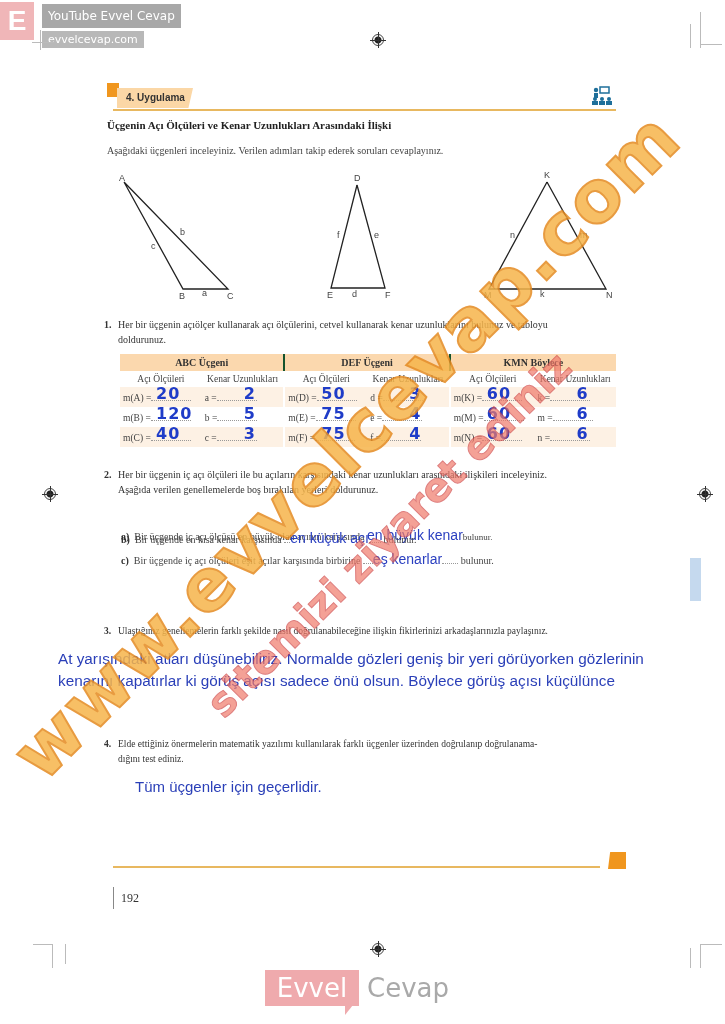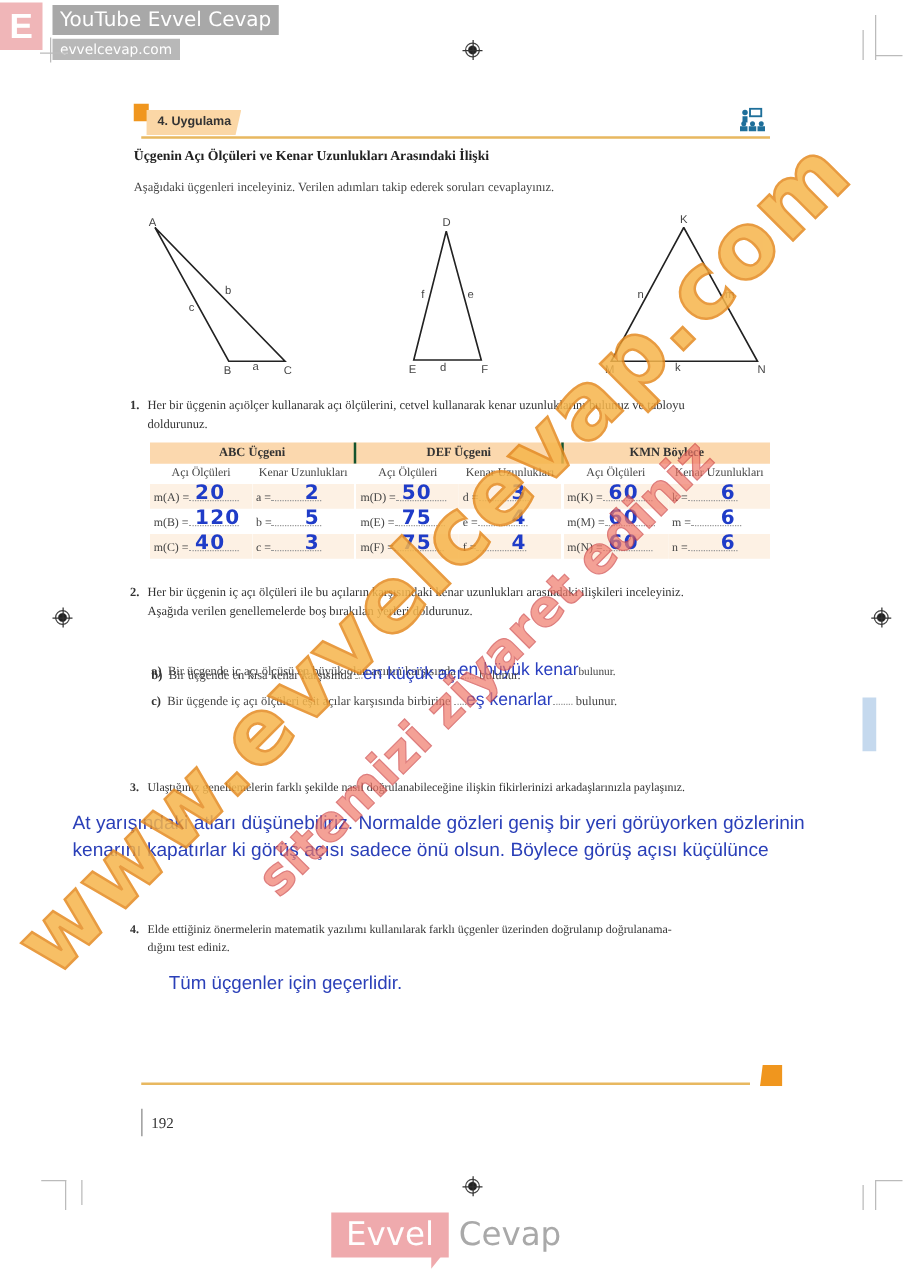--- a/index.html
+++ b/index.html
@@ -2,21 +2,21 @@
 <html><head>
 <meta charset="utf-8">
 <style>
   * { box-sizing: border-box; margin: 0; padding: 0; }
   html, body { width: 725px; height: 1024px; background: #ffffff; overflow: hidden; }
   body { position: relative; font-family: "Liberation Serif", serif; color: #333; }
 
   
   .brand-top { position: absolute; left: 0; top: 0; height: 48px; }
   .brand-top .e-box { position: absolute; left: 0; top: 2px; width: 34px; height: 38px; background: #f0b6b8; color: #fff; font-family: "Liberation Sans", sans-serif; font-size: 28px; font-weight: bold; text-align: center; line-height: 38px; }
-  .brand-top .yt-line { position: absolute; left: 42px; top: 4px; height: 24px; padding: 0 6px; background: #a8a8a8; color: #fff; font-family: "DejaVu Sans", sans-serif; font-size: 16px; line-height: 24px; white-space: nowrap; }
+  .brand-top .yt-line { position: absolute; left: 42px; top: 4px; height: 24px; padding: 0 6px; background: #a8a8a8; color: #fff; font-family: "DejaVu Sans", sans-serif; font-size: 12px; line-height: 24px; white-space: nowrap; }
   .brand-top .url-line { position: absolute; left: 42px; top: 31px; height: 17px; padding: 0 6px; background: #b8b8b8; color: #fff; font-family: "DejaVu Sans", sans-serif; font-size: 11px; line-height: 17px; white-space: nowrap; }
 
   
   .crop { position: absolute; background: #bbb; }
 
   
   .reg { position: absolute; width: 12px; height: 12px; border-radius: 50%; border: 1px solid #444; background: radial-gradient(circle, #222 0 3px, transparent 4px); }
   .reg::before { content: ""; position: absolute; left: 5px; top: -3px; width: 1px; height: 16px; background: #333; }
   .reg::after { content: ""; position: absolute; top: 5px; left: -3px; height: 1px; width: 16px; background: #333; }
 

